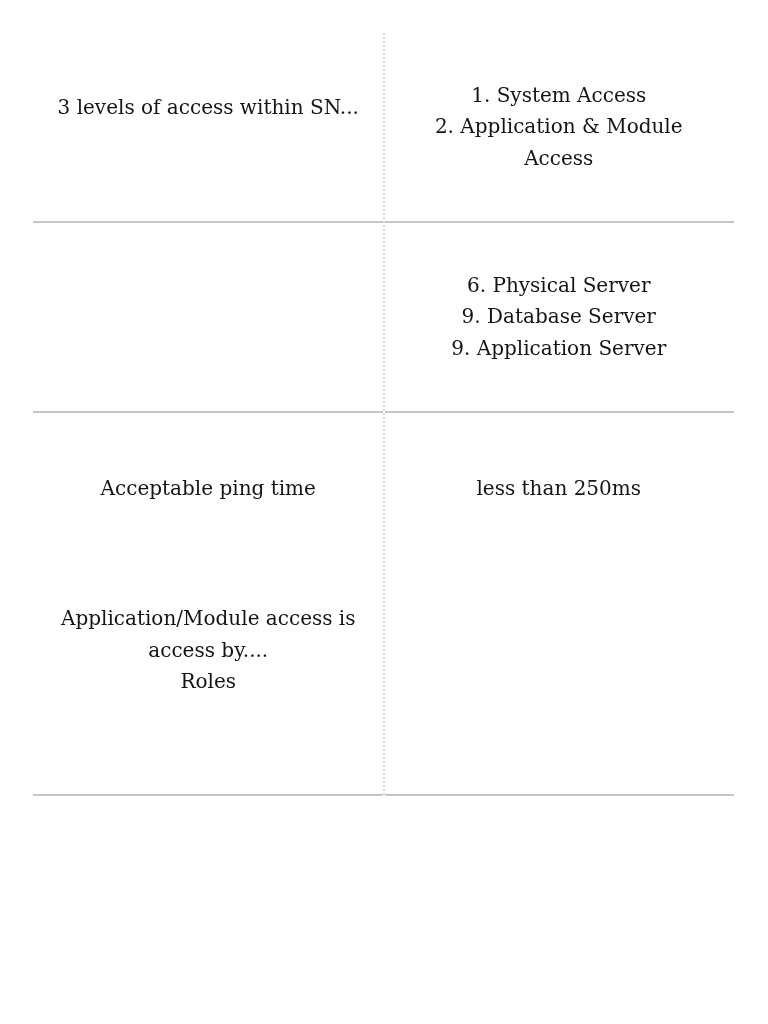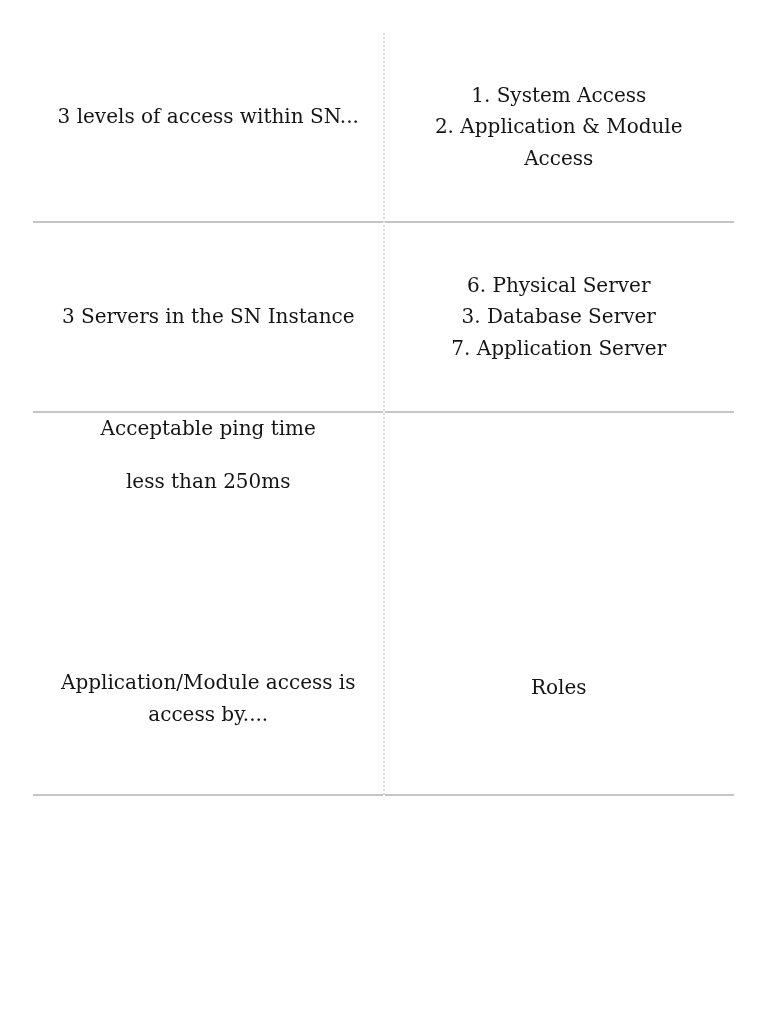--- a/index.html
+++ b/index.html
@@ -18,30 +18,30 @@
   }
   
   .col-divider {
     position: absolute; left: calc(50% - 1px); top: 0; bottom: 0; width: 2px;
     background: repeating-linear-gradient(to bottom, #d9d9d9 0 2px, #ffffff 2px 4px);
   }
   .row {
     display: flex; height: 190px;
     border-bottom: 2px solid #c5c5c5;
   }
-  .row.no-sep { border-bottom: none; flex-direction: column; }
-  .row.last { height: 193px; }
+  .row.no-sep { border-bottom: none; }
+  .row.last { height: 193px; flex-direction: column; }
   .cell {
     width: 50%;
     display: flex; flex-direction: column;
     justify-content: center; align-items: center;
     padding: 0 24px;
   }
   
-  .cell.single { padding-bottom: 21px; }
+  .cell.single { padding-bottom: 39px; }
   .line {
     font-size: 20px; line-height: 31.5px;
     color: #141414; text-align: center; white-space: nowrap;
   }
 </style>
 </head>
 <body>
 
 <div class="page">
   <div class="cards">
@@ -53,26 +53,25 @@
       </div>
       <div class="cell">
         <div class="line">1. System Access</div>
         <div class="line">2. Application &amp; Module</div>
         <div class="line">Access</div>
       </div>
     </div>
 
     <div class="row">
       <div class="cell">
-        <div class="line">3 Servers in the SN Instance</div>
       </div>
       <div class="cell">
         <div class="line">6. Physical Server</div>
-        <div class="line">3. Database Server</div>
-        <div class="line">7. Application Server</div>
+        <div class="line">9. Database Server</div>
+        <div class="line">9. Application Server</div>
       </div>
     </div>
 
 
     <div class="row no-sep">
       <div class="cell single">
         <div class="line">Acceptable ping time</div>
       </div>
       <div class="cell single">
         <div class="line">less than 250ms</div>

